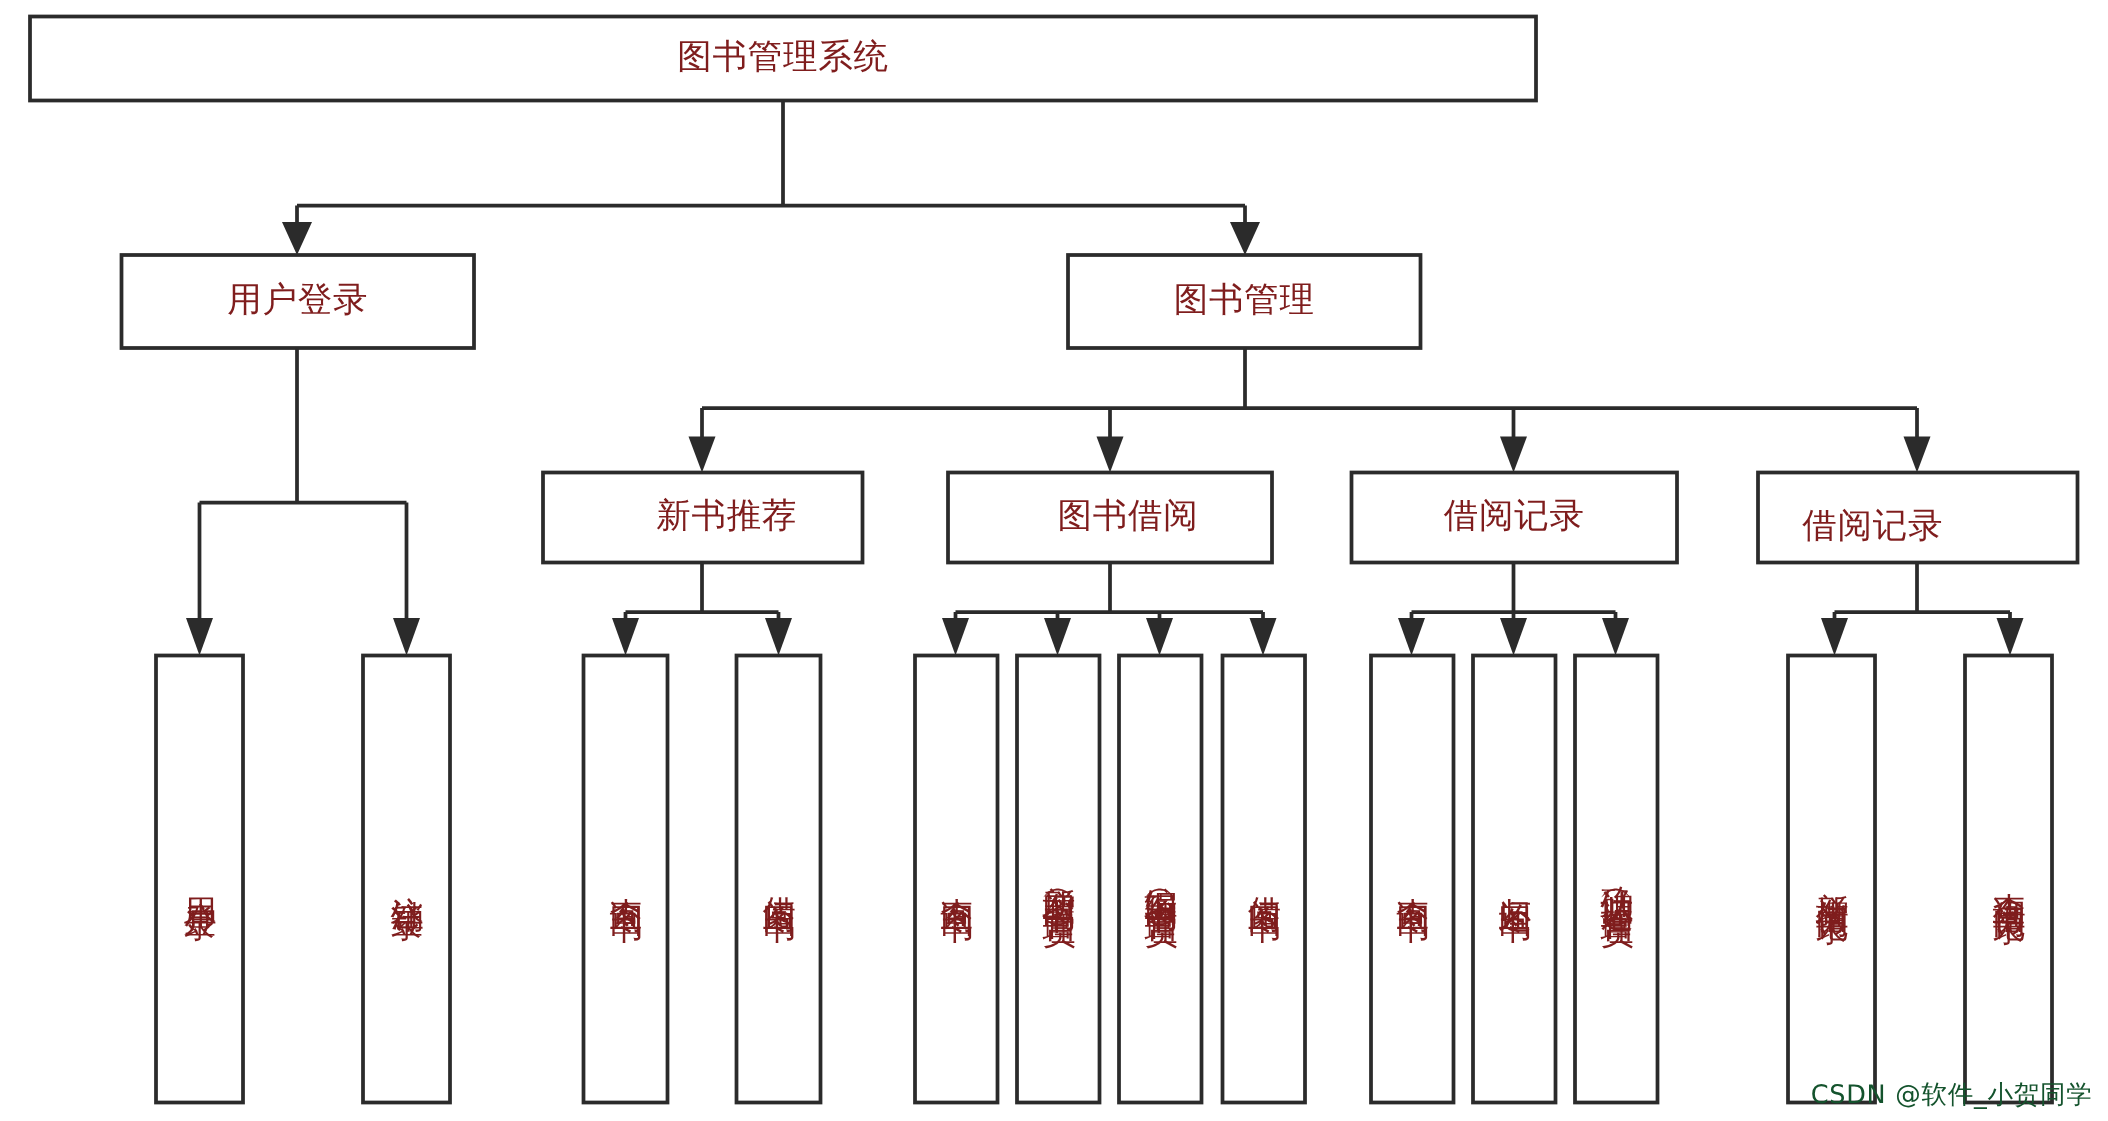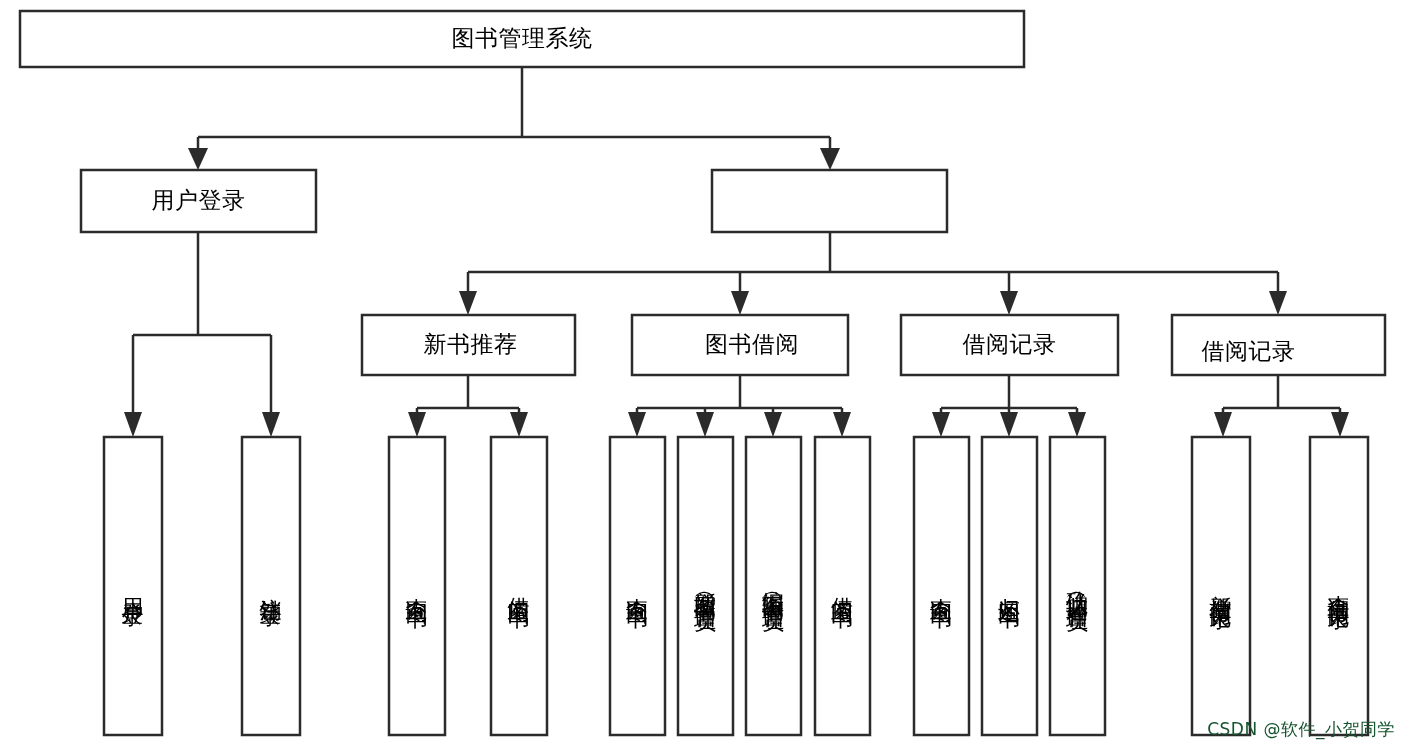--- a/index.html
+++ b/index.html
@@ -40,21 +40,21 @@
   }
   .arrow-head {
     fill: #2b2b2b;
     stroke: none;
   }
   .node-label {
     position: absolute;
     display: flex;
     align-items: center;
     justify-content: center;
-    color: #000000;
+    color: #7f1d1d;
     font-family: "DejaVu Sans", "Liberation Sans", sans-serif;
     text-align: center;
     pointer-events: none;
     box-sizing: border-box;
     border-radius: 13px;
   }
   .node-label.horizontal {
     font-size: 23px;
     line-height: 1.1;
     letter-spacing: 0.5px;
@@ -183,22 +183,23 @@
     <rect class="node-box" x="982" y="437" width="55" height="298"></rect>
     <rect class="node-box" x="1050" y="437" width="55" height="298"></rect>
 
     <rect class="node-box" x="1192" y="437" width="58" height="298"></rect>
     <rect class="node-box" x="1310" y="437" width="58" height="298"></rect>
   </svg>
 
   <div class="node-label horizontal" style="left:20px; top:11px; width:1004px; height:56px;">图书管理系统</div>
 
   <div class="node-label horizontal" style="left:81px; top:170px; width:235px; height:62px;">用户登录</div>
-
-  <div class="node-label horizontal" style="left:364px; top:315px; width:213px; height:60px;">新书推荐</div>
+  <div class="node-label horizontal" style="left:712px; top:170px; width:235px; height:62px;">图书管理</div>
+
+  <div class="node-label horizontal" style="left:378px; top:315px; width:213px; height:60px;">新书推荐</div>
   <div class="node-label horizontal" style="left:632px; top:315px; width:240px; height:60px;">图书借阅</div>
   <div class="node-label horizontal" style="left:901px; top:315px; width:217px; height:60px;">借阅记录</div>
   <div class="node-label horizontal" style="left:1142px; top:315px; width:213px; height:50px;margin-top:12px;">借阅记录</div>
 
   <div class="node-label vertical" style="left:104px; top:437px; width:58px; height:298px;">用户登录</div>
   <div class="node-label vertical" style="left:242px; top:437px; width:58px; height:298px;">注销登录</div>
 
   <div class="node-label vertical" style="left:389px; top:437px; width:56px; height:298px;">查询图书</div>
   <div class="node-label vertical" style="left:491px; top:437px; width:56px; height:298px;">借阅图书</div>
 

